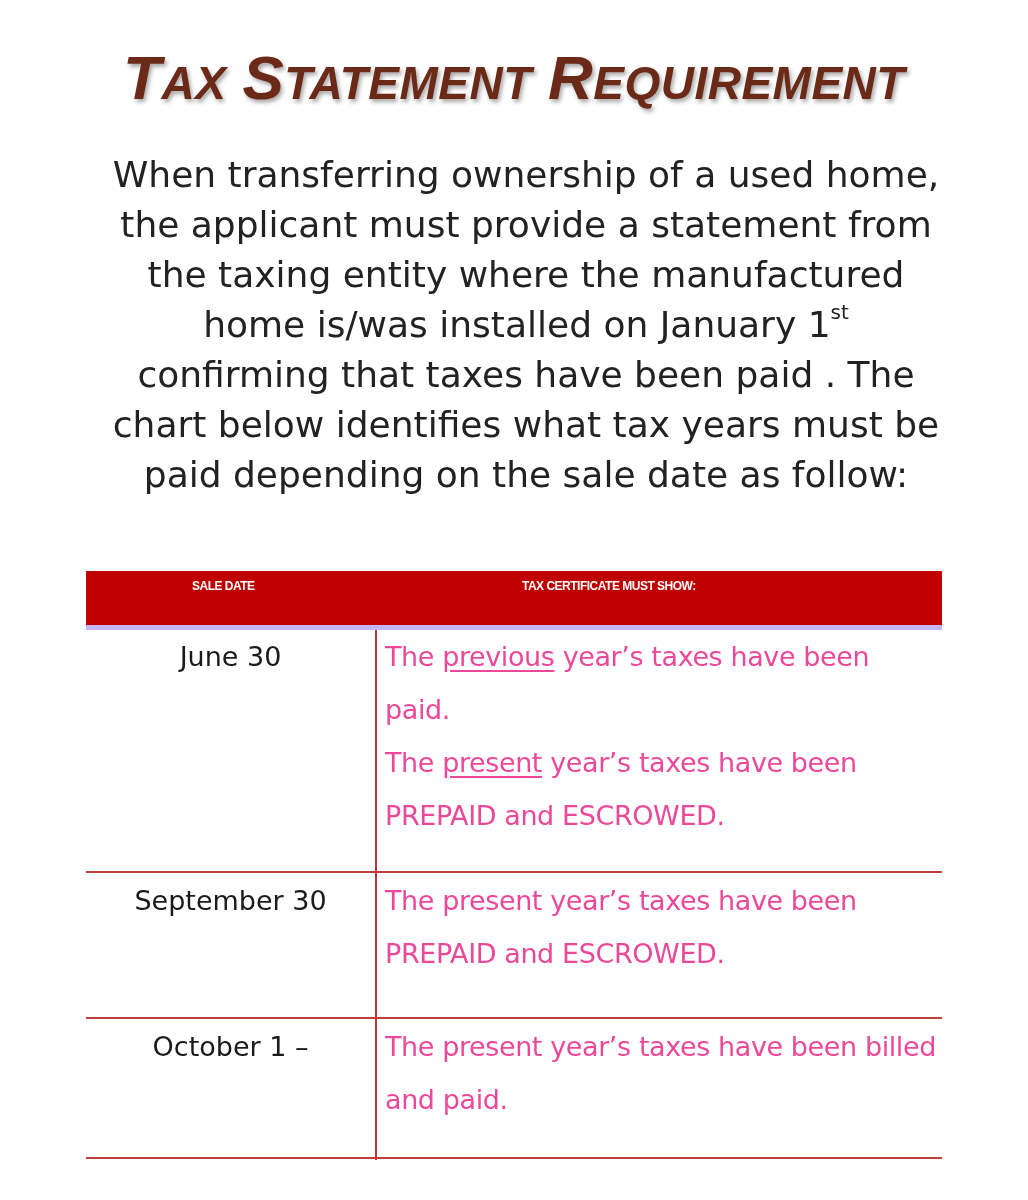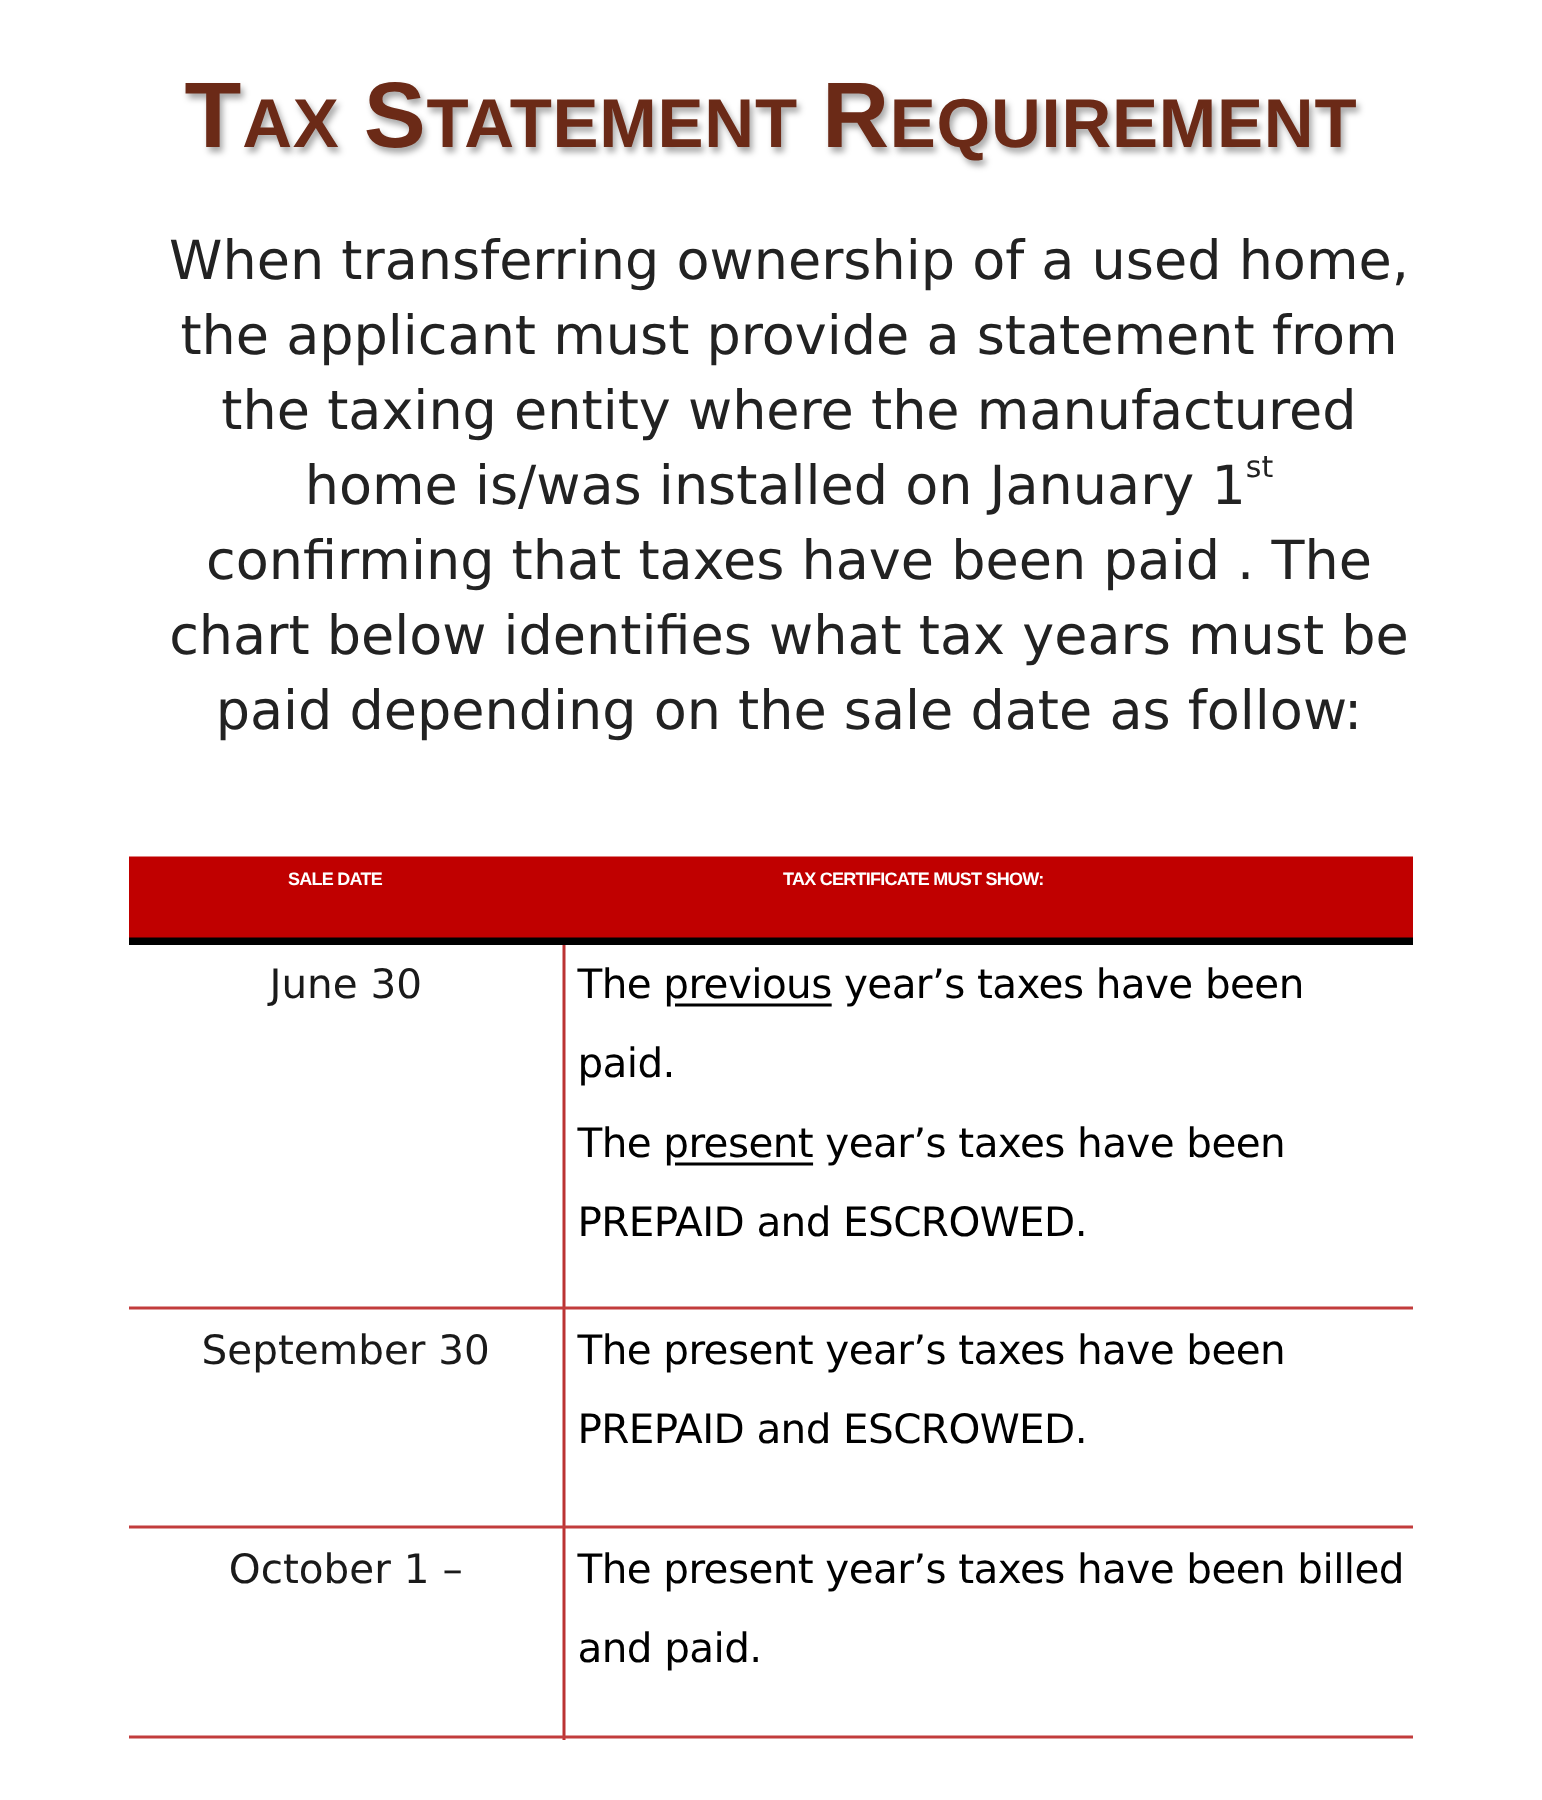--- a/index.html
+++ b/index.html
@@ -12,42 +12,42 @@
     }
     .title .big { font-size: 62px; }
     .title .small { font-size: 46px; }
     .intro {
       position: absolute; left: 90px; top: 138px; width: 848px; text-align: center;
       font-family: "DejaVu Sans", sans-serif; font-size: 36px; line-height: 50px; color: #222;
     }
     .intro sup { font-size: 20px; vertical-align: 18px; line-height: 0; }
     .tbl-head {
       position: absolute; left: 86px; top: 571px; width: 856px; height: 54px;
-      background: #c00000; border-bottom: 5px solid #000000;
+      background: #c00000; border-bottom: 5px solid #c4b5fd;
     }
     .th { position: absolute; top: 8px; color: #fff; font-family: "Liberation Sans", sans-serif; font-weight: bold; font-size: 12px; letter-spacing: -0.5px; }
     .th.c1 { left: 106px; }
     .th.c2 { left: 436px; }
     .col-divider { position: absolute; left: 375px; top: 630px; width: 1.5px; height: 530px; background: #b33; }
     .row-line { position: absolute; left: 86px; width: 856px; height: 1.5px; background: #c23c3c; }
     .cell-date {
       position: absolute; left: 86px; width: 289px; text-align: center;
       font-family: "DejaVu Sans", sans-serif; font-size: 27px; line-height: 53px; color: #1a1a1a;
     }
     .cell-text {
       position: absolute; left: 385px; width: 560px;
-      font-family: "DejaVu Sans", sans-serif; font-size: 27px; line-height: 53px; color: #000000;
+      font-family: "DejaVu Sans", sans-serif; font-size: 27px; line-height: 53px; color: #ec4899;
       letter-spacing: -0.4px;
     }
     .u { text-decoration: underline; text-underline-offset: 4px; }
   </style>
 </head>
 <body>
 
-<h1 class="title" style="margin:0;">
+<h1 class="title" style="margin:0;font-style:italic;">
   <span class="big">T</span><span class="small">AX</span>
   <span class="big">S</span><span class="small">TATEMENT</span>
   <span class="big">R</span><span class="small">EQUIREMENT</span>
 </h1>
 
 <p class="intro" style="margin:12px;">
   <span>When transferring ownership of a used home, the applicant must provide a statement from the taxing entity where the manufactured home is/was installed on January 1</span><sup>st</sup><span>  confirming that taxes have been paid . The chart below identifies what  tax years must be paid depending on the sale date as follow:</span>
 </p>
 
 <div class="tbl-head">

